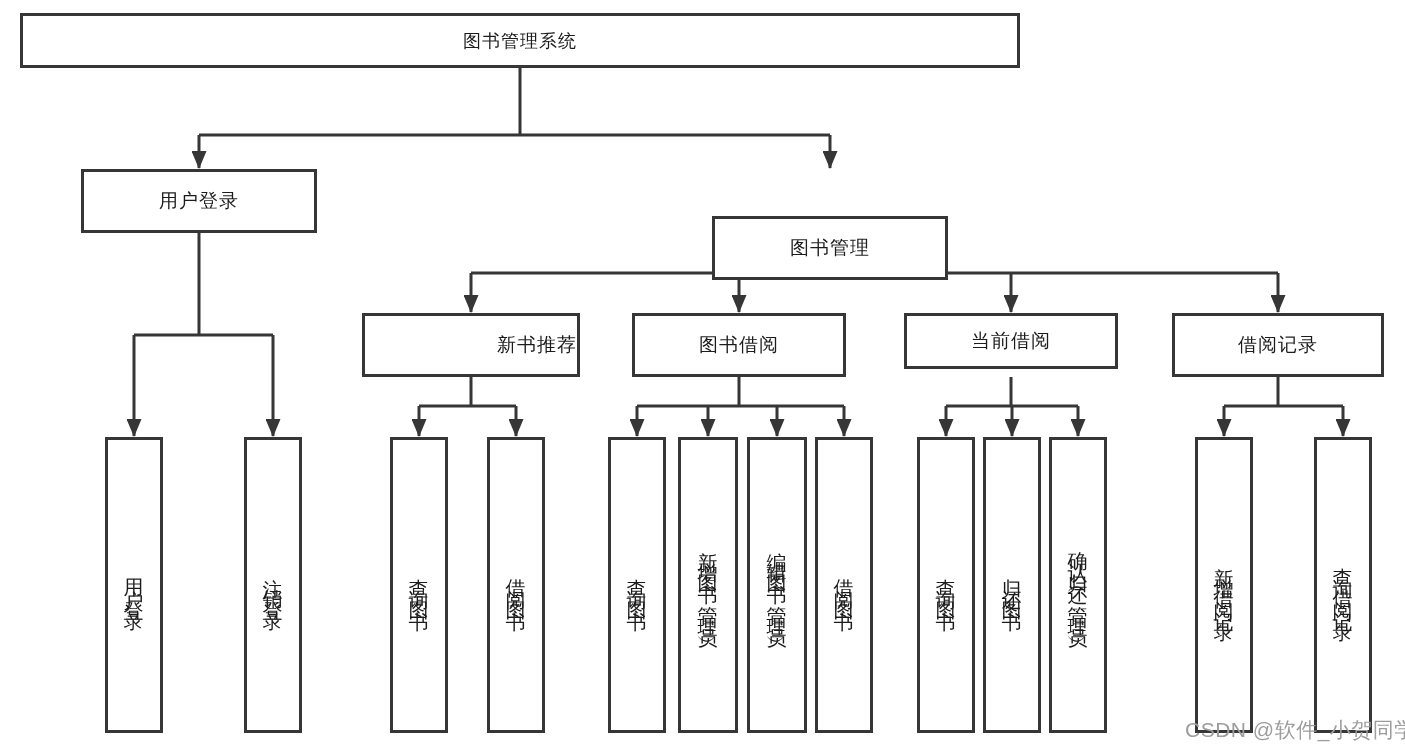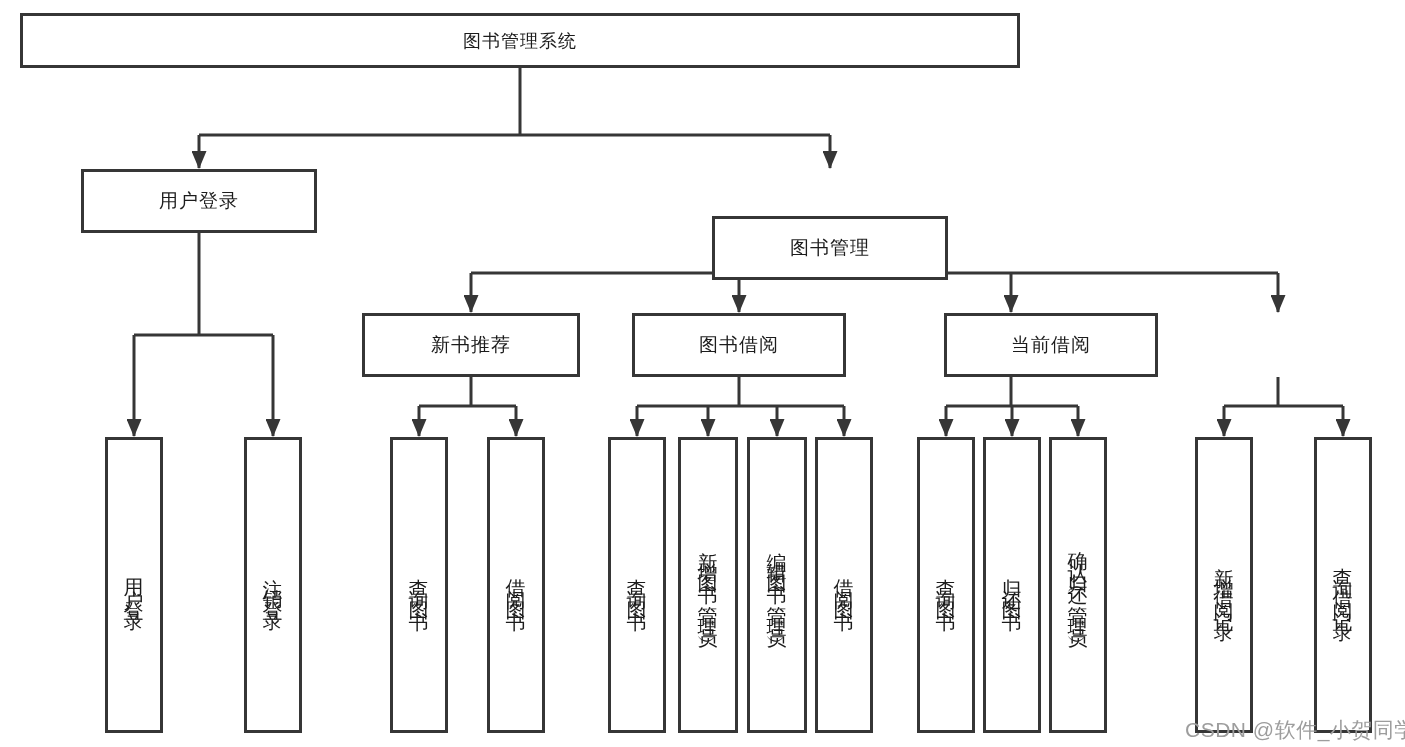--- a/index.html
+++ b/index.html
@@ -117,28 +117,31 @@
     <span>图书管理系统</span>
   </div>
 
   <div class="box hnode" style="left:81px; top:169px; width:236px; height:64px;">
     <span>用户登录</span>
   </div>
   <div class="box hnode" style="left:712px; top:169px; width:236px; height:64px;margin-top:47px;">
     <span>图书管理</span>
   </div>
 
-  <div class="box hnode" style="left:362px; top:313px; width:218px; height:64px;">
+  <div class="box hnode" style="left:362px; top:313px; width:218px; height:64px;justify-content:flex-end;">
     <span>新书推荐</span>
   </div>
   <div class="box hnode" style="left:632px; top:313px; width:214px; height:64px;align-items:center;">
     <span>图书借阅</span>
   </div>
-  <div class="box hnode" style="left:944px; top:313px; width:214px; height:64px;text-align:center;">
+  <div class="box hnode" style="left:904px; top:313px; width:214px; height:56px;text-align:center;">
     <span>当前借阅</span>
+  </div>
+  <div class="box hnode" style="left:1172px; top:313px; width:212px; height:64px;">
+    <span>借阅记录</span>
   </div>
 
   <div class="box leaf" style="left:105px; width:58px;">
     <span class="vtext">用户登录</span>
   </div>
   <div class="box leaf" style="left:244px; width:58px;">
     <span class="vtext">注销登录</span>
   </div>
 
   <div class="box leaf" style="left:390px; width:58px;">

